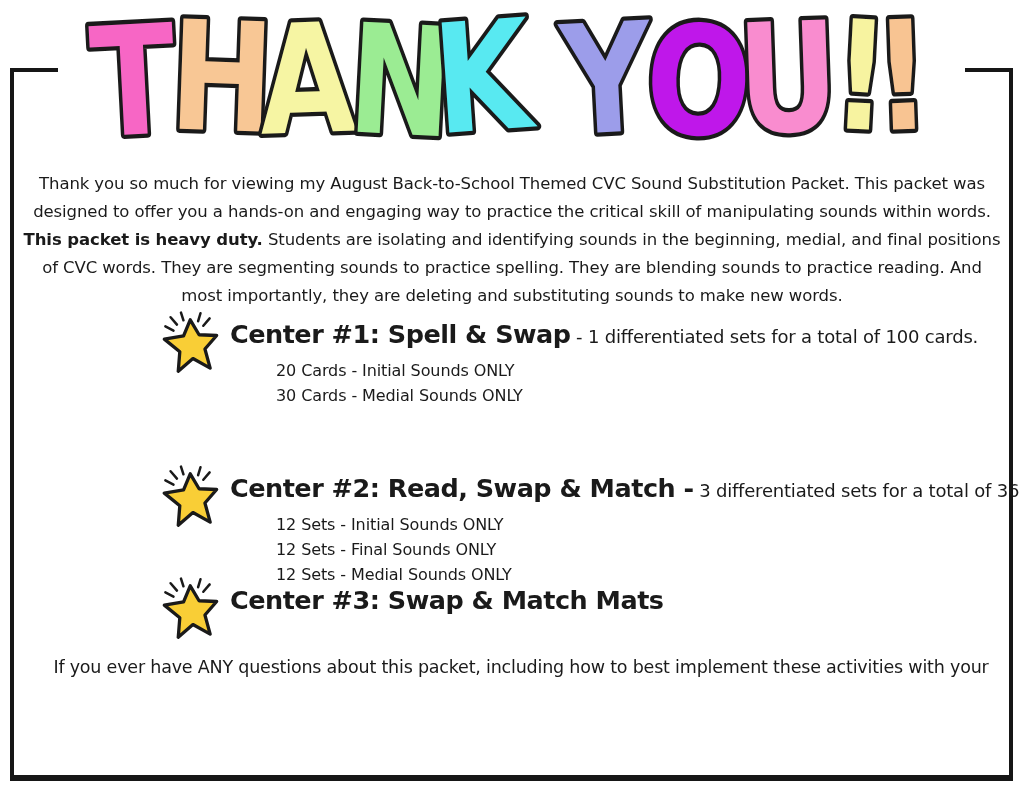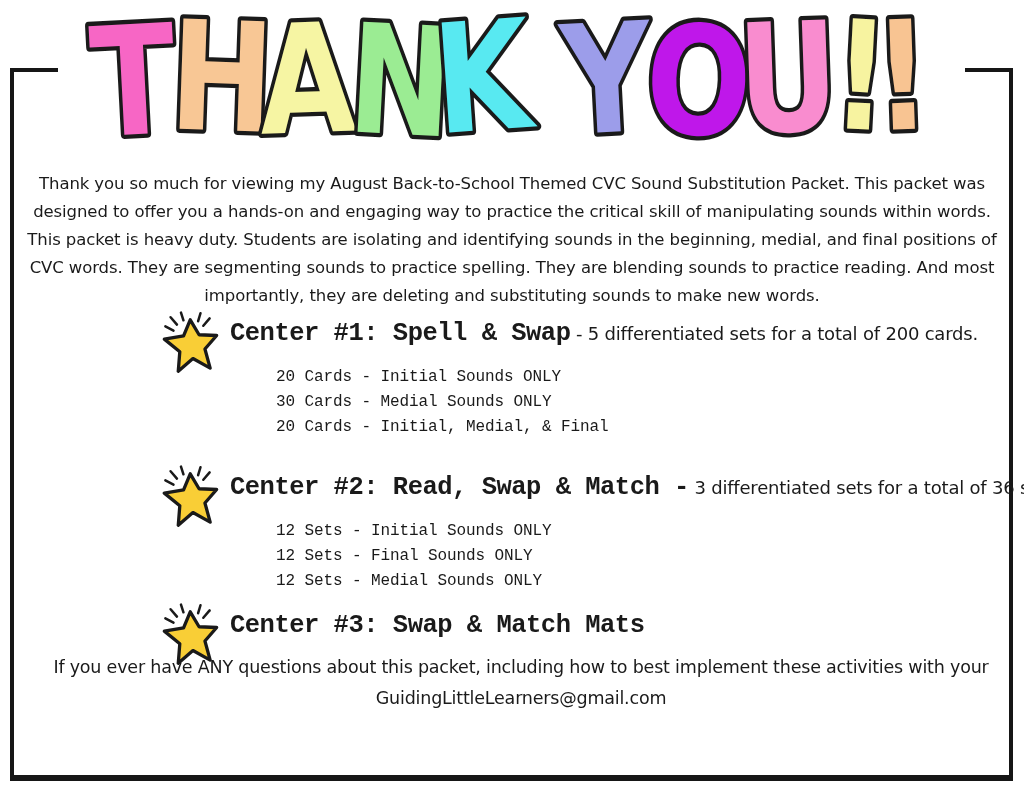--- a/index.html
+++ b/index.html
@@ -26,36 +26,36 @@
   }
 
   
   .intro {
     position: absolute; top: 170px; left: 0; right: 0; text-align: center;
   }
   .intro-inner {
     display: inline-block; max-width: 978px;
     font-size: 16.5px; line-height: 28px; letter-spacing: -0.1px;
   }
-  .bold { font-weight: normal; }
+  .bold { font-weight: bold; }
 
   
   .center-block { position: absolute; left: 158px; display: flex; align-items: flex-start; }
   .center-block.c1 { top: 310px; }
   .center-block.c2 { top: 464px; }
-  .center-block.c3 { top: 602px; }
+  .center-block.c3 { top: 576px; }
   .star {
     width: 68px; height: 70px; flex-shrink: 0; margin-right: 4px;
     transform: rotate(-4deg);
   }
   .center-content { padding-top: 6px; }
   .center-heading-row { line-height: 36px; white-space: nowrap; }
-  .center-heading { font-weight: bold; font-size: 25.5px; letter-spacing: -0.5px; font-family: Liberation Mono, monospace; }
+  .center-heading { font-weight: bold; font-size: 25.5px; letter-spacing: -0.5px; }
   .center-suffix  { font-size: 18px; letter-spacing: -0.2px; }
-  .center-items { margin-top: 12px; padding-left: 46px; font-family: Liberation Mono, monospace; }
+  .center-items { margin-top: 2px; padding-left: 46px; }
   .center-items .item { font-size: 16px; line-height: 25px; letter-spacing: -0.1px; white-space: nowrap; }
 
   
   .footer { position: absolute; top: 652px; left: 0; right: 0; text-align: center; margin-left: 18px; }
   .footer .fline { font-size: 17.5px; line-height: 31px; letter-spacing: -0.2px; }
 </style>
 </head>
 <body>
 
 <div class="page">
@@ -91,26 +91,25 @@
         <line x1="9" y1="15" x2="17" y2="20"></line>
         <line x1="15" y1="6" x2="21" y2="14"></line>
         <line x1="26" y1="2" x2="28" y2="10"></line>
         <line x1="46" y1="4" x2="43" y2="12"></line>
         <line x1="55" y1="10" x2="48" y2="17"></line>
       </g>
       <path d="M35,10 L43,26 L61,28 L48,41 L52,61 L35,50 L19,62 L22,42 L7,28 L27,26 Z" stroke="#1a1a1a" stroke-width="3.4" stroke-linejoin="round" fill="#f9ce36"></path>
     </svg>
     <div class="center-content">
       <div class="center-heading-row">
-        <span class="center-heading">Center #1: Spell &amp; Swap</span><span class="center-suffix"> - 5 differentiated sets for a total of 200 cards.</span>
+        <span class="center-heading">Center #1: Spell &amp; Swap</span><span class="center-suffix"> - 1 differentiated sets for a total of 100 cards.</span>
       </div>
       <div class="center-items">
         <div class="item">20 Cards - Initial Sounds ONLY</div>
         <div class="item">30 Cards - Medial Sounds ONLY</div>
-        <div class="item">20 Cards - Initial, Medial, &amp; Final</div>
       </div>
     </div>
   </div>
 
   <div class="center-block c2">
     <svg class="star" viewBox="0 0 70 72">
       <g stroke="#1a1a1a" stroke-width="2.6" stroke-linecap="round">
         <line x1="9" y1="15" x2="17" y2="20"></line>
         <line x1="15" y1="6" x2="21" y2="14"></line>
         <line x1="26" y1="2" x2="28" y2="10"></line>
@@ -144,16 +143,15 @@
     </svg>
     <div class="center-content">
       <div class="center-heading-row">
         <span class="center-heading">Center #3: Swap &amp; Match Mats</span><span class="center-suffix"></span>
       </div>
     </div>
   </div>
 
   <div class="footer">
     <div class="fline">If you ever have ANY questions about this packet, including how to best implement these activities with your</div>
-    <div class="fline">GuidingLittleLearners@gmail.com</div>
   </div>
 
 </div>
 
 </body></html>

